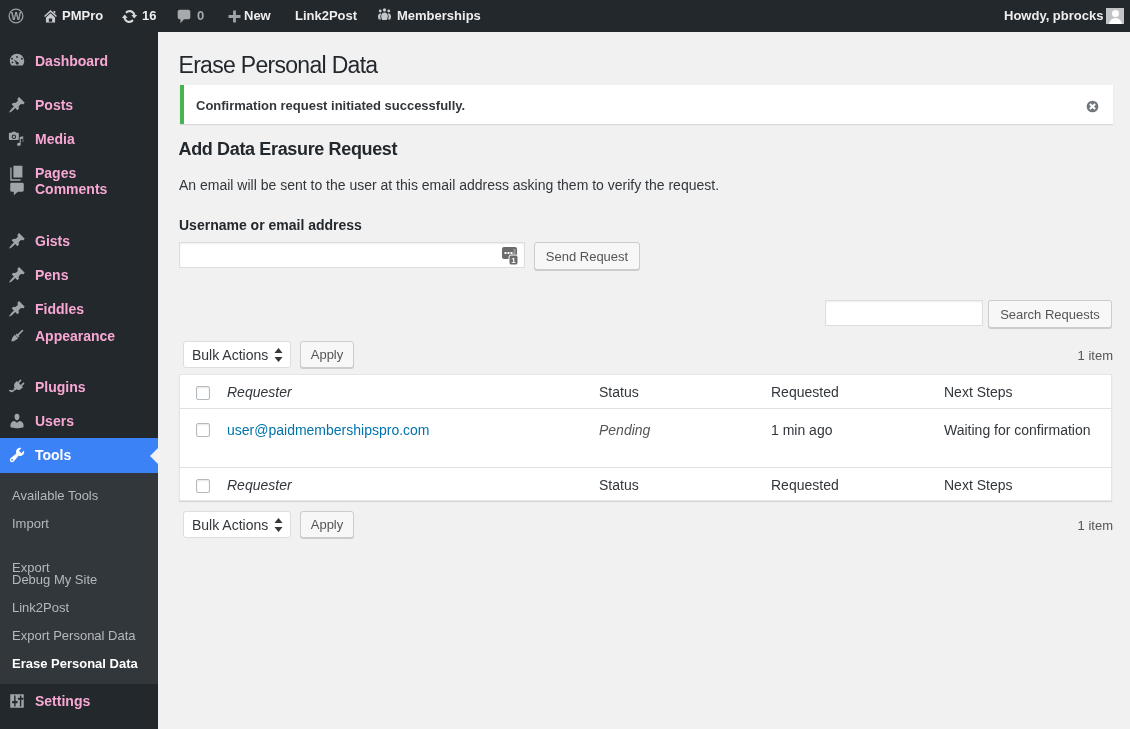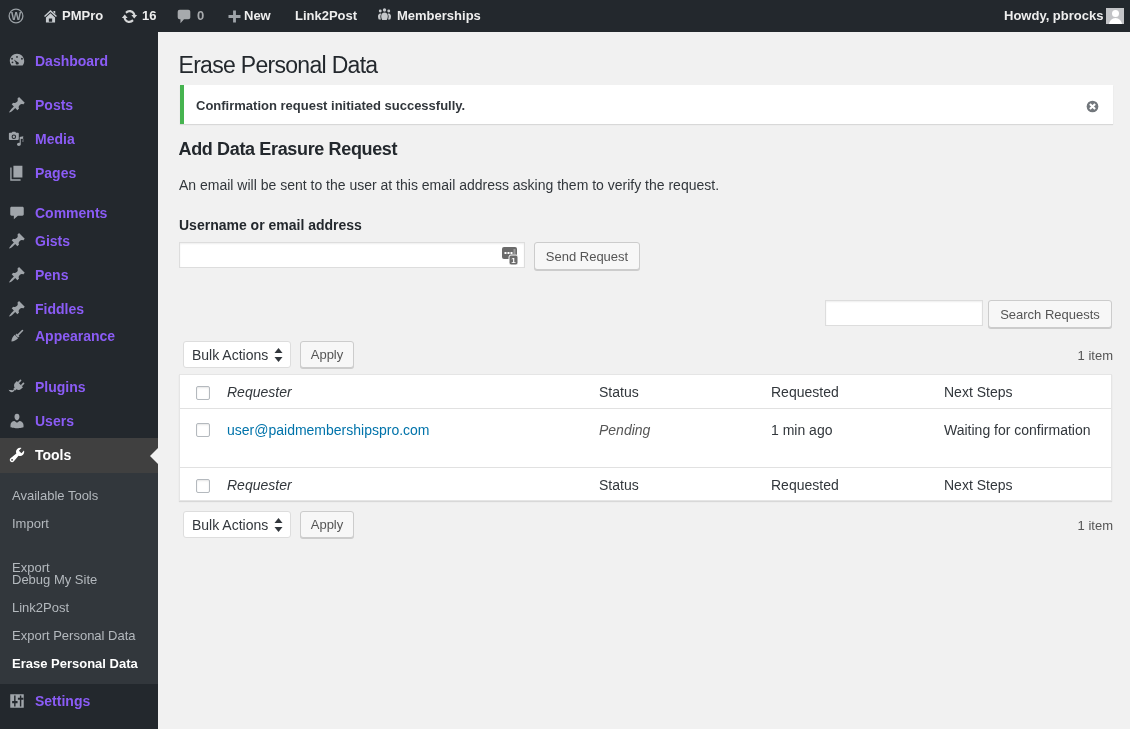--- a/index.html
+++ b/index.html
@@ -7,22 +7,22 @@
 body { font-family:"Liberation Sans", sans-serif; background:#f1f1f1; position:relative; }
 
 
 #adminbar { position:absolute; left:0; top:0; width:1130px; height:32px; background:#23282d; color:#eee; font-size:13px; }
 .ab-txt { position:absolute; top:9px; font-size:13px; font-weight:600; color:#eee; white-space:nowrap; line-height:14px; }
 
 
 #sidebar { position:absolute; left:0; top:32px; width:158px; height:697px; background:#23282d; }
 .mitem { position:absolute; left:0; width:158px; height:34px; }
 .mitem .micon { position:absolute; left:8px; top:8px; width:18px; height:18px; }
-.mitem .mtext { position:absolute; left:35px; top:50%; transform:translateY(-50%); font-size:14px; font-weight:600; color:#8b5cf6; }
-.mitem.cur { background:#404040; }
+.mitem .mtext { position:absolute; left:35px; top:50%; transform:translateY(-50%); font-size:14px; font-weight:600; color:#f9a8d4; }
+.mitem.cur { background:#3b82f6; }
 .mitem.cur .mtext { color:#fff; }
 .subbg { position:absolute; left:0; width:158px; background:#32373c; }
 .sitem { position:absolute; left:12px; transform:translateY(-50%); font-size:13px; color:#b4b9be; white-space:nowrap; }
 .sitem.cur { color:#fff; font-weight:700; }
 .arrow { position:absolute; left:150px; top:415.5px; width:0; height:0; border-top:8px solid transparent; border-bottom:8px solid transparent; border-right:8px solid #f1f1f1; }
 
 
 #content { position:absolute; left:157px; top:32px; width:973px; height:697px; }
 .abs { position:absolute; }
 h1.title { left:21.5px; top:19px; font-size:23px; font-weight:400; color:#23282d; line-height:1.3; letter-spacing:-0.7px; }
@@ -132,21 +132,21 @@
         <path fill="#a0a5aa" d="M2 3h2l1-1h3l1 1h2c.55 0 1 .45 1 1v6c0 .55-.45 1-1 1H2c-.55 0-1-.45-1-1V4c0-.55.45-1 1-1zm4.5 2A2.5 2.5 0 1 0 9 7.5 2.5 2.5 0 0 0 6.5 5zm0 1.2a1.3 1.3 0 1 1-1.3 1.3 1.3 1.3 0 0 1 1.3-1.3zM17 7l-4 .8v6.45a2.1 2.1 0 0 0-.9-.2c-1.16 0-2.1.81-2.1 1.8s.94 1.8 2.1 1.8 2.1-.81 2.1-1.8V10l2.8-.55v3.8a2.1 2.1 0 0 0-.9-.2"></path>
       </svg>
     <span class="mtext">Media</span>
   </div>
   <div class="mitem" style="top:123.5px;">
     <svg class="micon" viewBox="0 0 20 20">
         <path fill="#a0a5aa" d="M6 2h10v13H6zM4 4v13h10v1.5H2.5V4z"></path>
       </svg>
     <span class="mtext">Pages</span>
   </div>
-  <div class="mitem" style="top:164px;text-decoration:underline;">
+  <div class="mitem" style="top:140px;text-decoration:underline;">
     <svg class="micon" viewBox="0 0 20 20">
         <path fill="#a0a5aa" d="M4 3h12c.84 0 1.5.66 1.5 1.5v7c0 .84-.66 1.5-1.5 1.5h-5l-4.5 4v-4H4c-.84 0-1.5-.66-1.5-1.5v-7C2.5 3.66 3.16 3 4 3z"></path>
       </svg>
     <span class="mtext">Comments</span>
   </div>
   <div class="mitem" style="top:191.5px;">
     <svg class="micon" viewBox="0 0 20 20">
         <path fill="#a0a5aa" d="M10.44 3.02l1.82-1.82 6.36 6.35-1.83 1.82c-1.05-.68-2.48-.57-3.41.36l-.75.75c-.92.93-1.04 2.35-.35 3.41l-1.83 1.82-2.41-2.41-2.8 2.79c-.42.42-3.38 2.71-3.8 2.29s1.86-3.39 2.28-3.81l2.79-2.79L4.1 9.2l1.83-1.82c1.05.69 2.48.57 3.4-.36l.75-.75c.93-.92 1.05-2.35.36-3.25z"></path>
       </svg>
     <span class="mtext">Gists</span>

